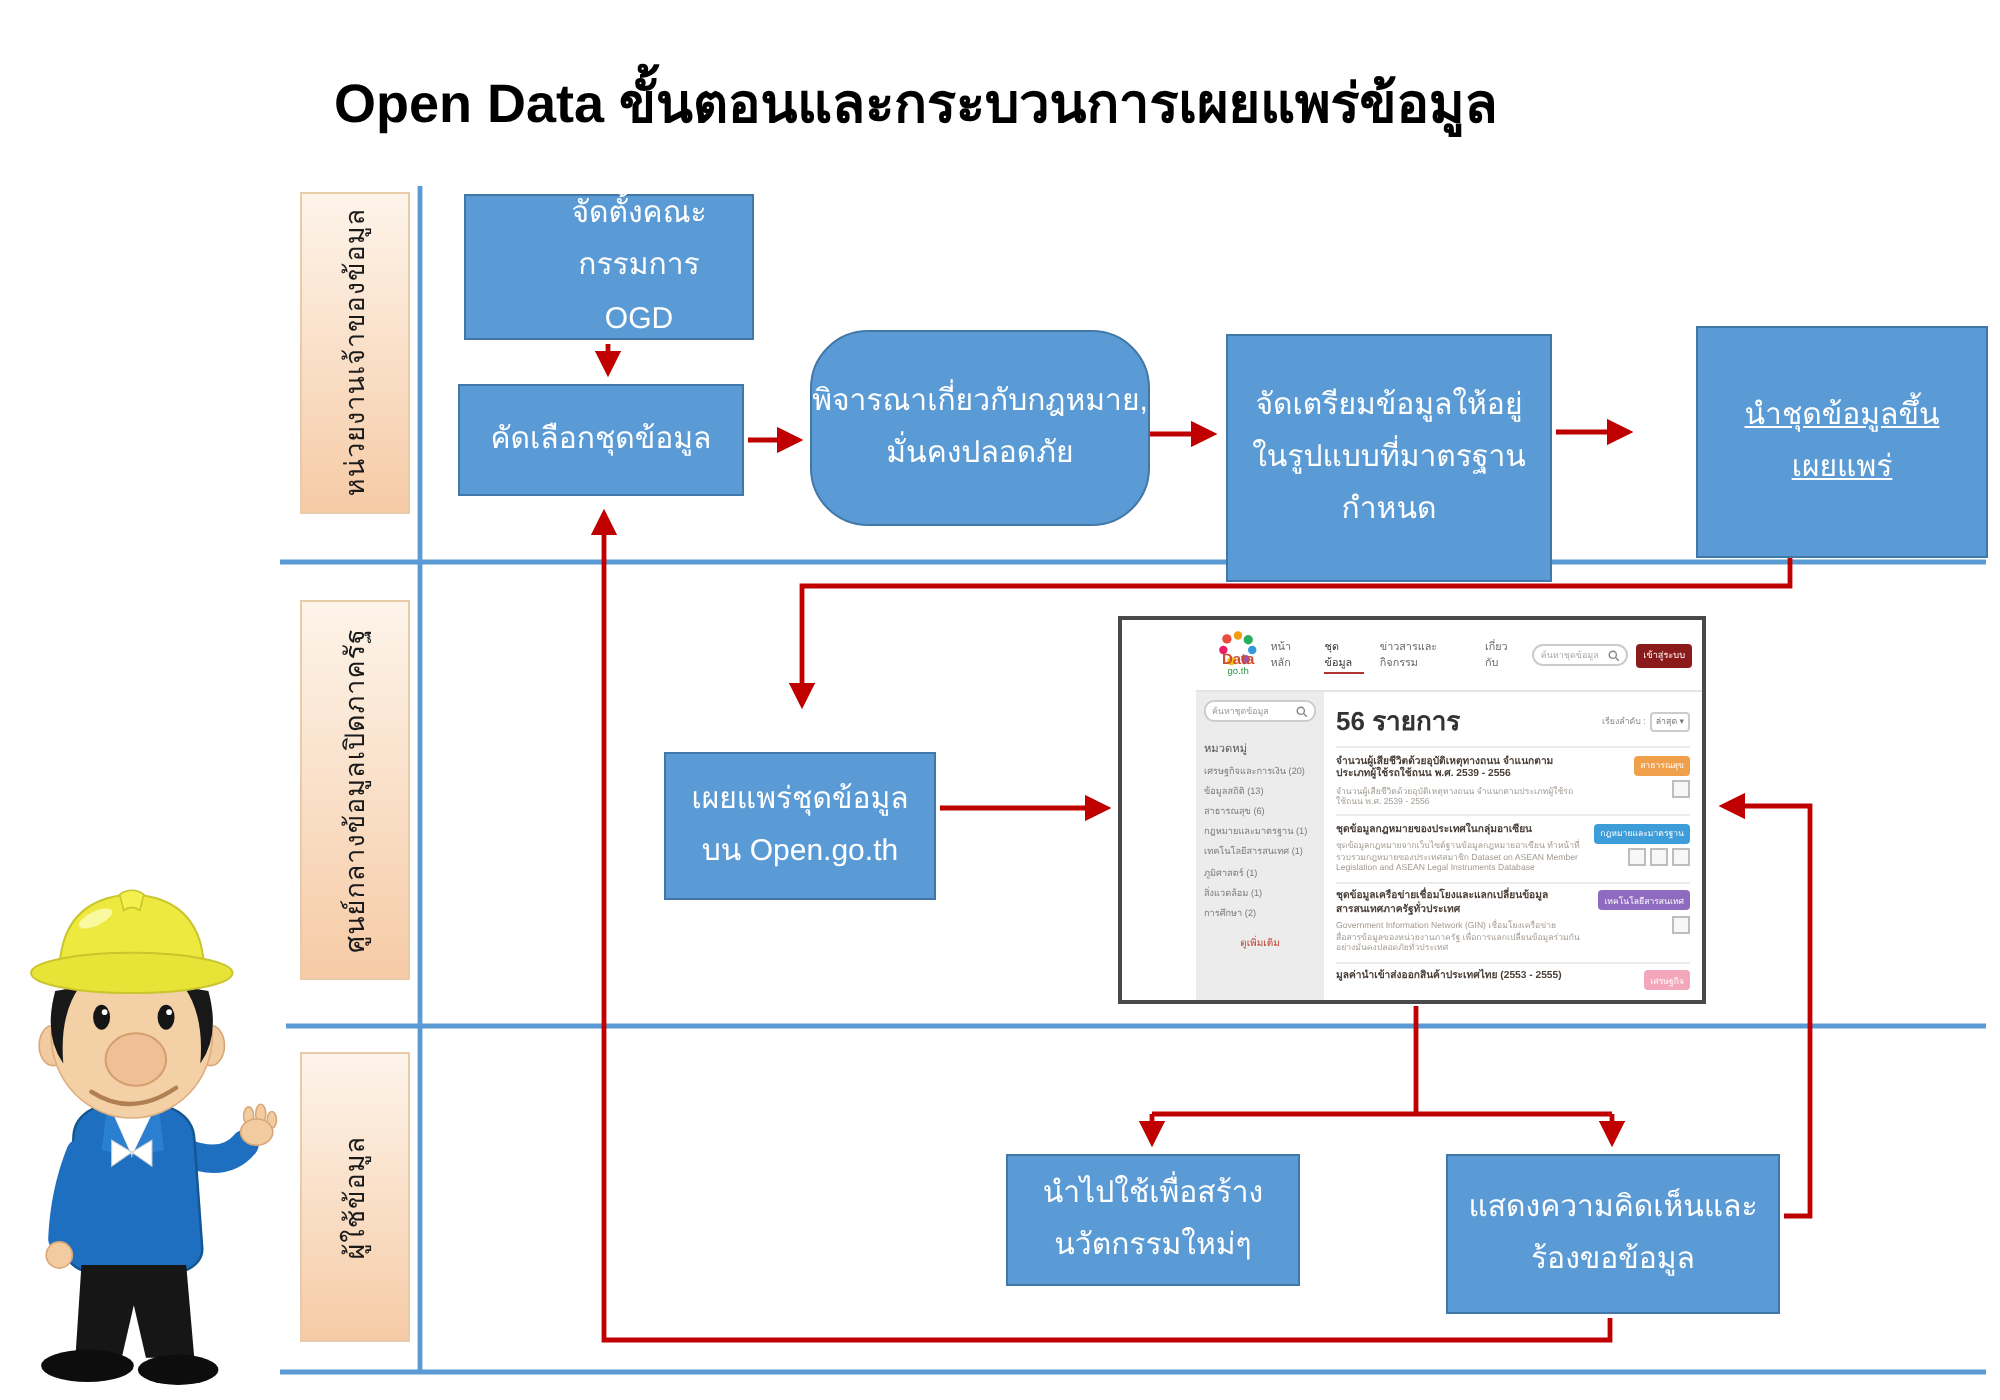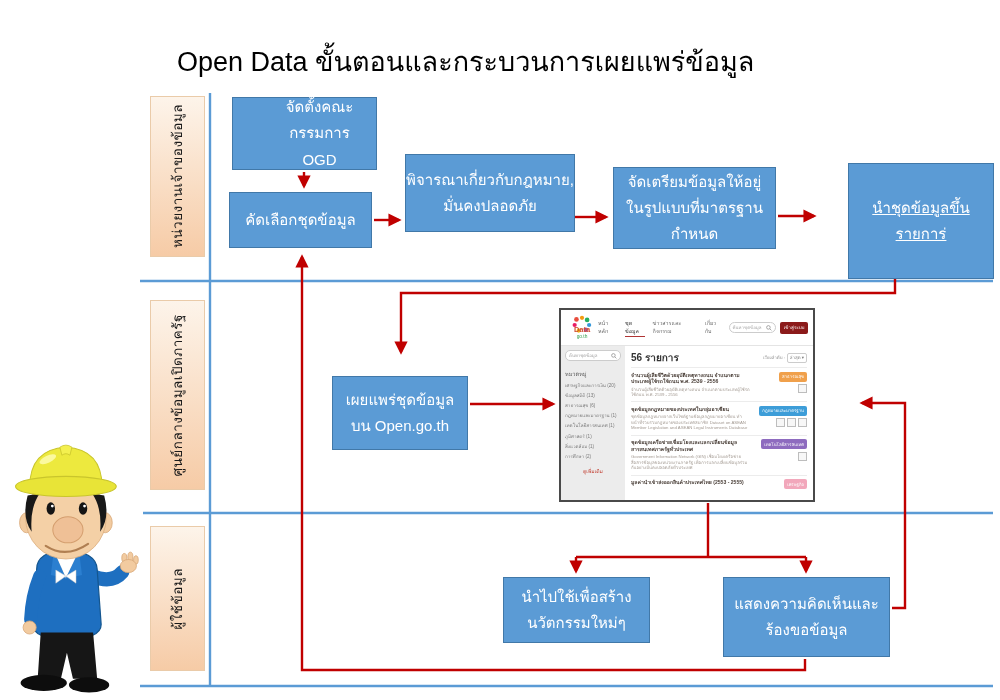--- a/index.html
+++ b/index.html
@@ -1,56 +1,56 @@
 <!DOCTYPE html>
 <html><head>
 <meta charset="utf-8">
 <style>
   html,body{margin:0;padding:0;background:#fff;}
   .canvas{position:relative;width:1000px;height:700px;background:#fff;overflow:hidden;
           font-family:"Liberation Sans",sans-serif;}
-  .title{position:absolute;left:163px;top:26px;margin:14px;font-size:27px;font-weight:normal;color:#000;white-space:nowrap;}
+  .title{position:absolute;left:163px;top:26px;margin:4px;font-size:27px;font-weight:bold;color:#000;white-space:nowrap;}
 
   .lines{position:absolute;left:0;top:0;pointer-events:none;}
 
   .lane-label{position:absolute;left:150px;width:55px;
       background:linear-gradient(180deg,#FDF4EA 0%,#F6CBA6 100%);
       border:1px solid #EACBA9;box-sizing:border-box;
       display:flex;align-items:center;justify-content:center;}
   .lane-label span{writing-mode:vertical-rl;transform:rotate(180deg);
       font-size:13.5px;color:#1a1a1a;letter-spacing:.5px;white-space:nowrap;}
 
   .pbox{position:absolute;background:#5B9BD5;border:1.6px solid #4178A8;box-sizing:border-box;
       color:#fff;display:flex;flex-direction:column;align-items:center;justify-content:center;
       text-align:center;font-size:15px;font-weight:500;line-height:1.75;}
 
   
-  .site{position:absolute;left:559px;top:308px;width:256px;height:194px;background:#fff;
-      border:2px solid #4a4a4a;box-sizing:border-box;overflow:hidden;}
+  .site{position:absolute;left:559px;top:308px;width:294px;height:194px;background:#fff;
+      border:2px solid #4a4a4a;box-sizing:border-box;overflow:hidden;padding-left:37px;}
   .site-header{height:36px;display:flex;align-items:center;padding:0 5px;border-bottom:1px solid #e4e4e4;box-sizing:border-box;}
   .logo{display:flex;flex-direction:column;align-items:center;width:34px;position:relative;}
   .logo-word{font-size:7.5px;font-weight:bold;color:#D14B2E;line-height:1;margin-top:-9px;}
   .logo-sub{font-size:4.8px;color:#2E9E49;line-height:1.2;}
   .site-nav{display:flex;gap:8px;margin-left:auto;font-size:5.4px;color:#666;}
   .site-nav .nav-active{color:#333;border-bottom:1.5px solid #b03434;padding-bottom:1px;}
   .hsearch{width:50px;height:11px;border:1px solid #ccc;border-radius:6px;font-size:4.5px;color:#a8a8a8;
       display:flex;align-items:center;justify-content:space-between;padding:0 3px;margin-left:7px;background:#fff;box-sizing:border-box;}
   .login{background:#8B1A1A;color:#fff;font-size:4.6px;padding:2.5px 3.5px;border-radius:2px;margin-left:4px;white-space:nowrap;}
 
   .site-body{display:flex;height:156px;}
   .site-aside{width:64px;background:#ECECEC;padding:4px 4px;box-sizing:border-box;}
   .ssearch{background:#fff;border:1px solid #ccc;border-radius:5px;height:11px;font-size:4.4px;color:#9a9a9a;
       display:flex;align-items:center;justify-content:space-between;padding:0 3px;box-sizing:border-box;}
   .cat-title{font-size:5.6px;color:#555;margin:9px 0 3px;}
   .cat{font-size:4.6px;color:#7a7a7a;margin:4.5px 0;line-height:1.25;}
   .more{font-size:5px;color:#c0392b;text-align:center;margin-top:7px;}
 
   .site-main{flex:1;padding:4px 6px 0;box-sizing:border-box;}
   .results-row{display:flex;justify-content:space-between;align-items:center;margin-bottom:2px;}
-  .count{font-size:10px;font-weight:bold;color:#333;}
+  .count{font-size:13px;font-weight:bold;color:#333;}
   .sort{font-size:4.4px;color:#8a8a8a;display:flex;align-items:center;gap:2px;}
   .sort-box{border:1px solid #ccc;border-radius:2px;padding:0.5px 2px;color:#777;}
 
   .item{border-top:1px solid #ececec;padding:3.5px 0;display:flex;gap:3px;}
   .item-text{flex:1;min-width:0;}
   .ititle{font-size:5.1px;font-weight:bold;color:#4a3f38;line-height:1.35;}
   .idesc{font-size:4.3px;color:#a39a92;margin-top:1.5px;line-height:1.3;}
   .tagcol{width:52px;display:flex;flex-direction:column;align-items:flex-end;gap:2.5px;flex-shrink:0;}
   .tag{font-size:4.3px;color:#fff;padding:1.5px 3px;border-radius:2px;white-space:nowrap;max-width:52px;overflow:hidden;}
   .fmt{display:flex;gap:2px;}
@@ -102,32 +102,32 @@
     <span>ผู้ใช้ข้อมูล</span>
   </div>
 
   <div class="pbox" style="left:232px;top:97px;width:145px;height:73px;padding-left:30px;">
     <span>จัดตั้งคณะกรรมการ</span>
     <span>OGD</span>
   </div>
   <div class="pbox" style="left:229px;top:192px;width:143px;height:56px;">
     <span>คัดเลือกชุดข้อมูล</span>
   </div>
-  <div class="pbox" style="left:405px;top:154px;width:170px;height:78px;">
+  <div class="pbox" style="left:405px;top:165px;width:170px;height:98px;border-radius:29px;">
     <span>พิจารณาเกี่ยวกับกฎหมาย,</span>
     <span>มั่นคงปลอดภัย</span>
   </div>
-  <div class="pbox" style="left:613px;top:167px;width:163px;height:82px;">
+  <div class="pbox" style="left:613px;top:167px;width:163px;height:124px;">
     <span>จัดเตรียมข้อมูลให้อยู่</span>
     <span>ในรูปแบบที่มาตรฐาน</span>
     <span>กำหนด</span>
   </div>
   <div class="pbox" style="left:848px;top:163px;width:146px;height:116px;text-decoration:underline;">
     <span>นำชุดข้อมูลขึ้น</span>
-    <span>รายการ่</span>
+    <span>เผยแพร่</span>
   </div>
   <div class="pbox" style="left:332px;top:376px;width:136px;height:74px;">
     <span>เผยแพร่ชุดข้อมูล</span>
     <span>บน Open.go.th</span>
   </div>
   <div class="pbox" style="left:503px;top:577px;width:147px;height:66px;">
     <span>นำไปใช้เพื่อสร้าง</span>
     <span>นวัตกรรมใหม่ๆ</span>
   </div>
   <div class="pbox" style="left:723px;top:577px;width:167px;height:80px;">

